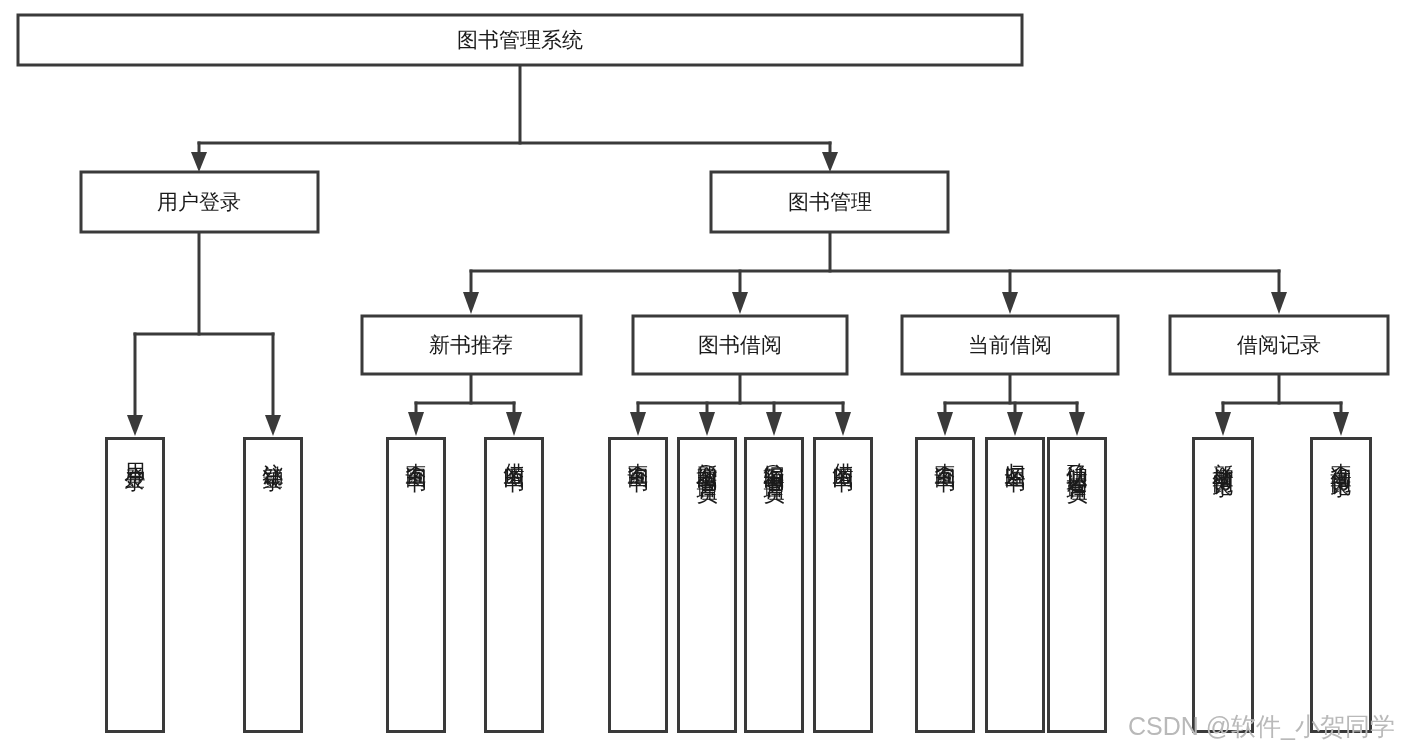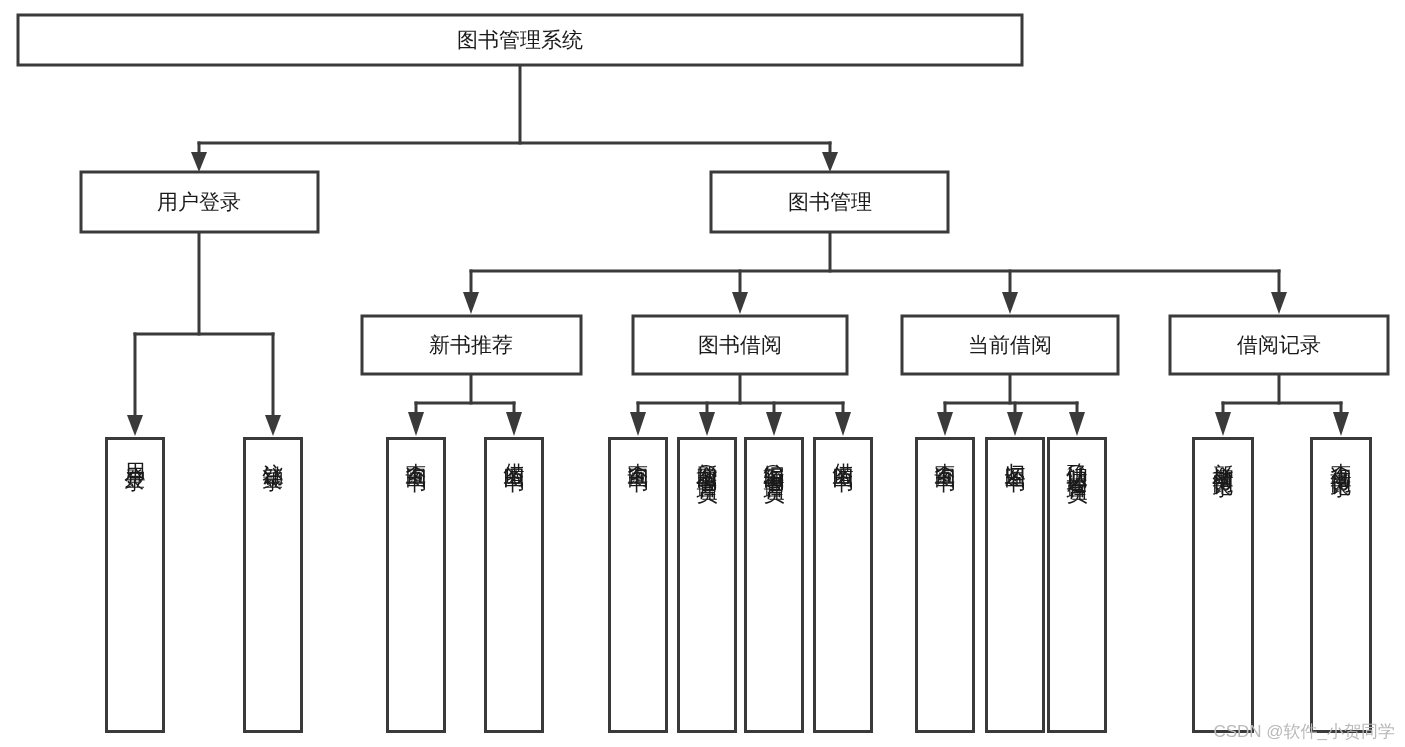--- a/index.html
+++ b/index.html
@@ -61,21 +61,21 @@
     align-items: flex-start;
     justify-content: center;
     padding-top: 6px;
     overflow: hidden;
   }
   .watermark {
     position: absolute;
     right: 10px;
     bottom: 4px;
     font-family: "Liberation Sans", "DejaVu Sans", sans-serif;
-    font-size: 17px;
+    font-size: 25px;
     color: #b9b9b9;
     white-space: nowrap;
     pointer-events: none;
   }
 </style>
 </head>
 <body>
 
 <div id="chart-root">
 

